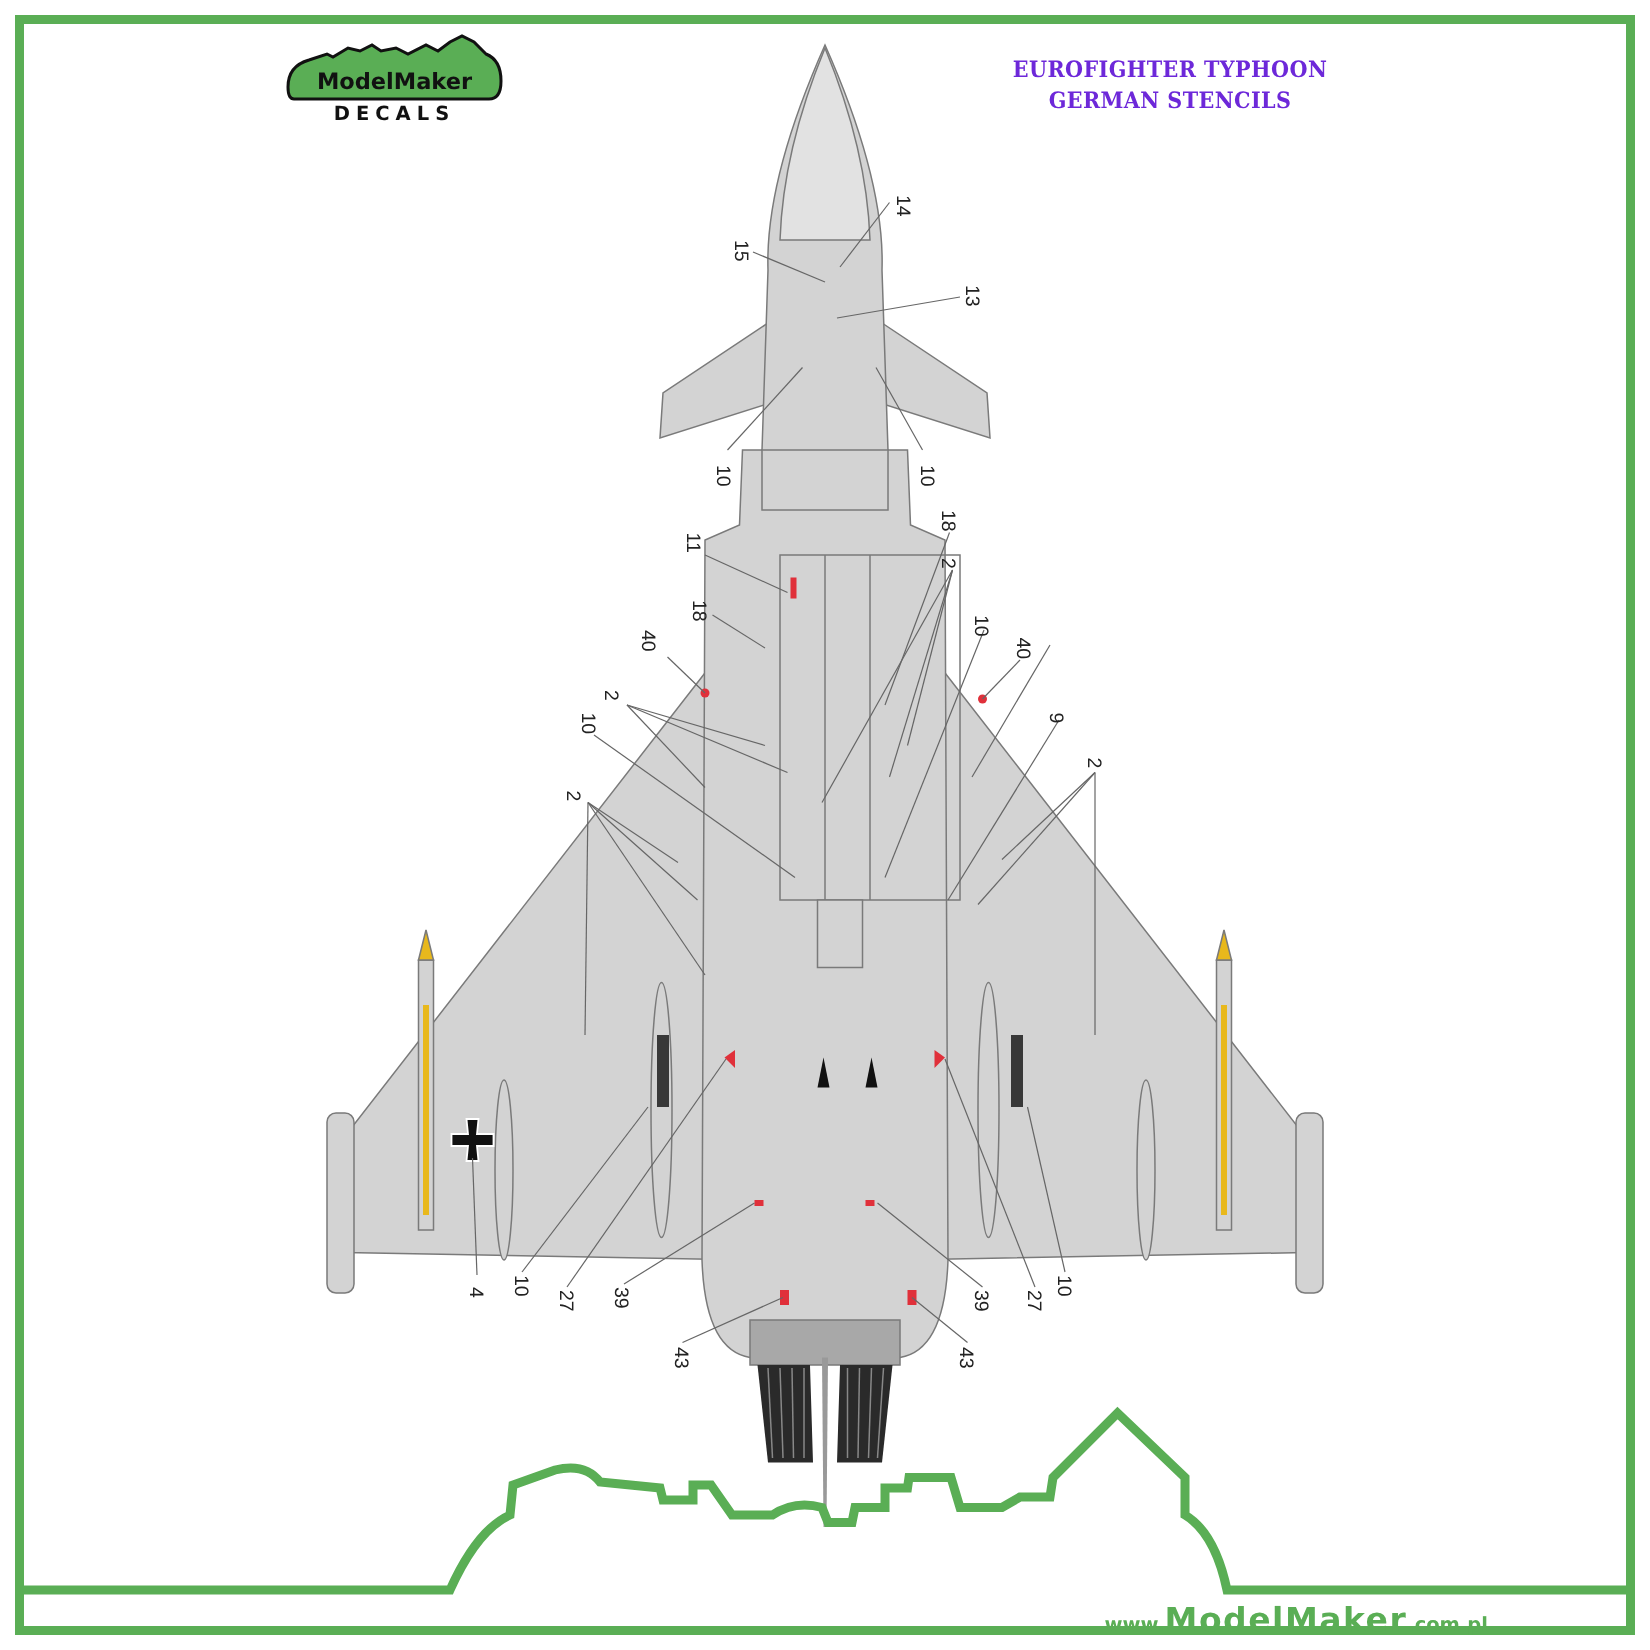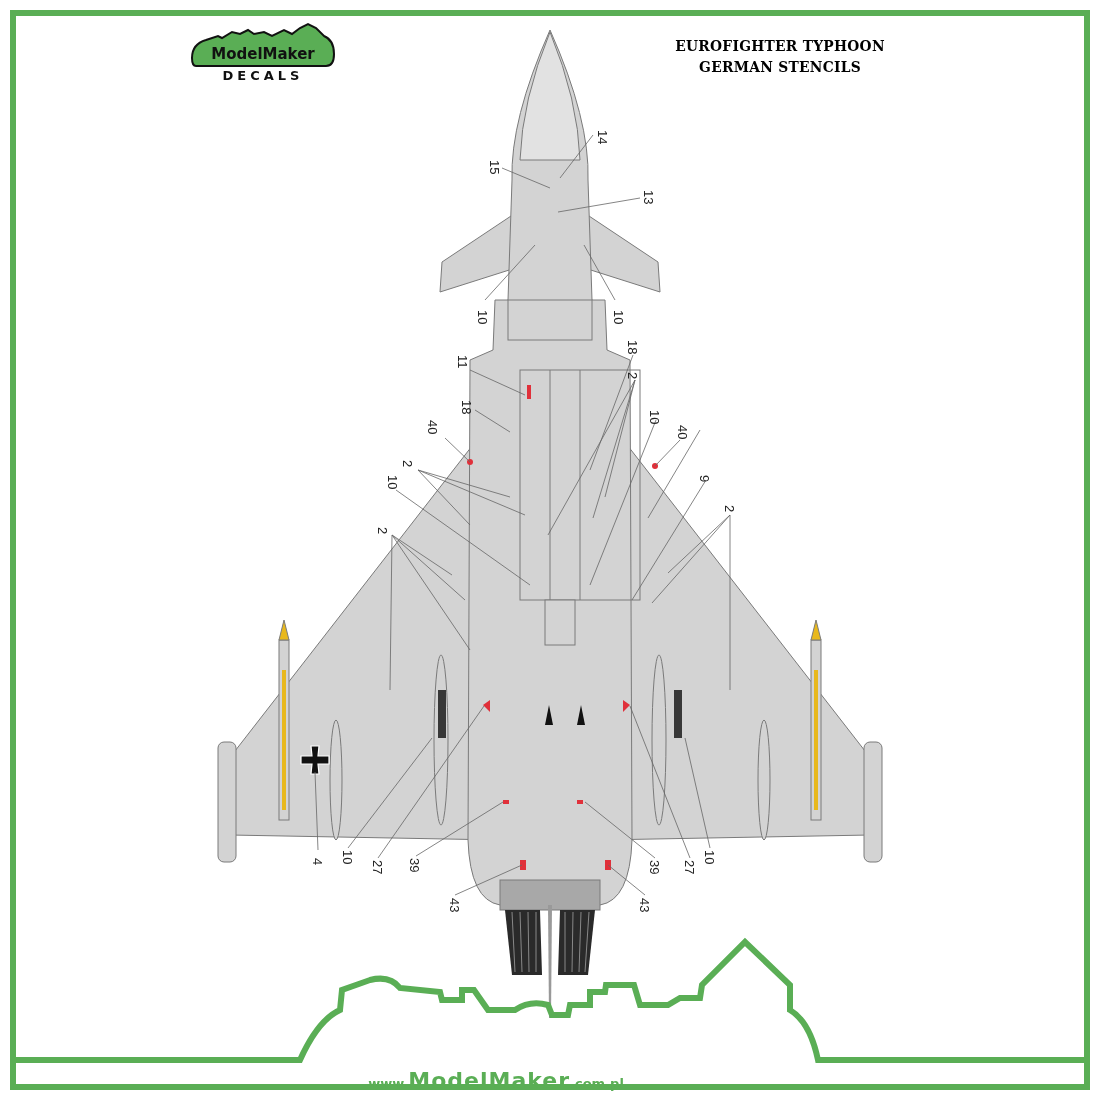--- a/index.html
+++ b/index.html
@@ -1,23 +1,23 @@
 <!DOCTYPE html>
 <html><head>
 <meta charset="utf-8">
 <style>
   html, body { margin:0; padding:0; background:#ffffff; }
   body { width:1100px; height:1100px; position:relative; overflow:hidden; font-family:"Liberation Sans", sans-serif; }
   .frame { position:absolute; left:10px; top:10px; width:1068px; height:1068px; border:6px solid #5aae55; box-sizing:content-box; }
   .logo { position:absolute; left:188px; top:22px; width:150px; height:64px; }
-  .title { position:absolute; left:655px; top:36px; width:250px; text-align:center; font-family:"DejaVu Serif", serif; font-weight:900; color:#000000; font-size:15px; line-height:21px; letter-spacing:0.3px; }
+  .title { position:absolute; left:655px; top:36px; width:250px; text-align:center; font-family:"DejaVu Serif", serif; font-weight:900; color:#6d28d9; font-size:15px; line-height:21px; letter-spacing:0.3px; }
   .title div { transform:scaleX(0.92); }
   svg.main { position:absolute; left:0; top:0; }
   .callout { font-family:"Liberation Sans", sans-serif; font-size:13px; fill:#222; }
-  .footer-url { position:absolute; left:0; width:992px; top:1068px; text-align:center; color:#5aae55; font-weight:700; font-family:"DejaVu Sans", sans-serif; }
+  .footer-url { position:absolute; left:0; width:992px; top:1068px; text-align:right; color:#5aae55; font-weight:700; font-family:"DejaVu Sans", sans-serif; }
   .footer-url .small { font-size:13px; }
   .footer-url .big { font-size:22px; letter-spacing:1px; }
 </style>
 </head>
 <body>
 
 <div class="frame"></div>
 
 <div class="logo">
   <svg width="150" height="64" viewBox="0 0 150 64">

